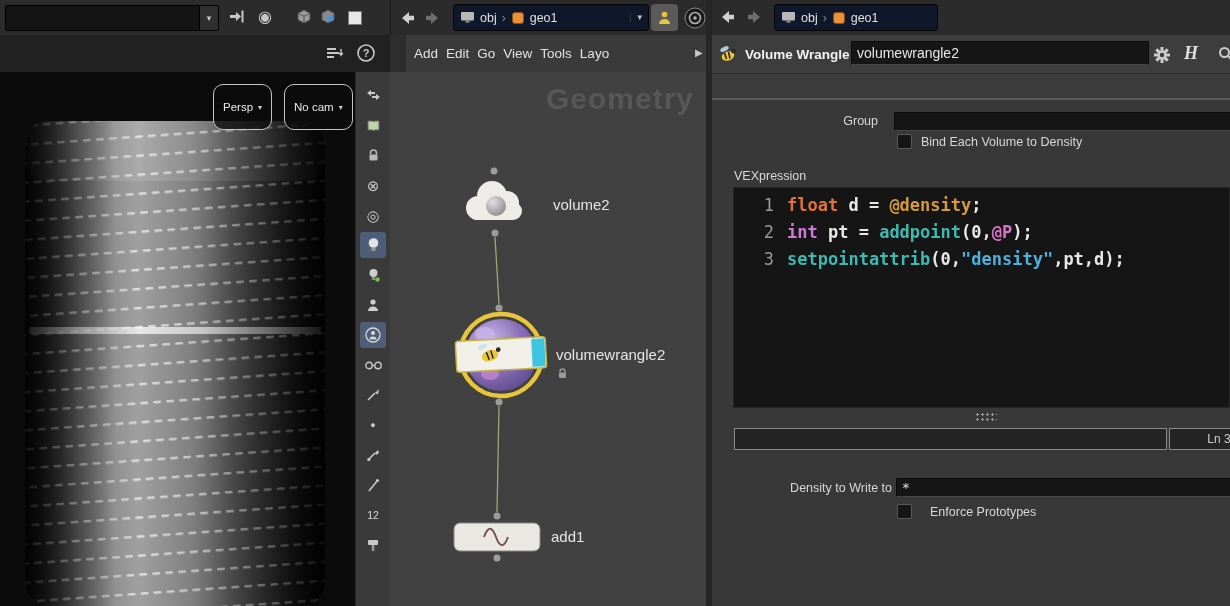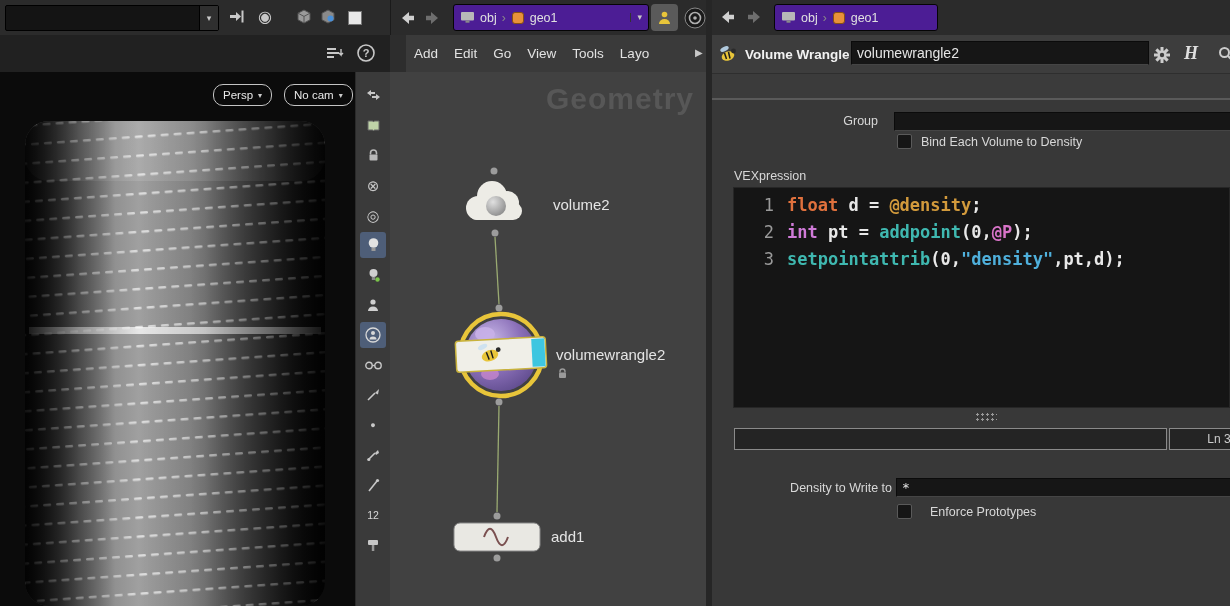--- a/index.html
+++ b/index.html
@@ -2,25 +2,25 @@
 <html style="--c-kw: #e0713d; --c-kw2: #cf7ad8; --c-fn: #3fb8b0; --c-attr: #d29a3c; --c-attrp: #d873c8; --c-str: #4fb0dc; --c-plain: #e8e8e8; --c-selection: #e8c53a; --c-flag_cyan: #3ec6e0; --c-wire: #9aaa72;"><head>
 <meta charset="utf-8">
 <style>
   html,body{margin:0;padding:0;background:#222;}
   #root{position:relative;width:1230px;height:606px;background:#3b3b3b;overflow:hidden;
         font-family:"Liberation Sans",sans-serif;color:#d8d8d8;font-size:13px;}
   .abs{position:absolute;}
   .icon{display:flex;align-items:center;justify-content:center;}
   .glyph{color:#c8c8c8;font-size:15px;line-height:1;}
   .topbar{background:#2b2b2b;border-bottom:1px solid #191919;}
-  .chip{display:flex;align-items:center;gap:5px;background:#4c1d95;border:1px solid #050505;border-radius:3px;padding:0 6px;height:25px;}
+  .chip{display:flex;align-items:center;gap:5px;background:#0f172a;border:1px solid #050505;border-radius:3px;padding:0 6px;height:25px;}
   .chip .sep{color:#888;font-size:12px;}
   .chip .ptext{color:#e0e0e0;font-size:12.5px;}
   .pill{display:flex;align-items:center;gap:5px;border:1px solid #c4c4c4;border-radius:10px;background:rgba(12,12,12,.75);
-        color:#e8e8e8;font-size:11.5px;padding:2px 9px;height:16px;text-align:right;}
+        color:#e8e8e8;font-size:11.5px;padding:14px 9px;height:16px;text-align:right;}
   .pill .caret{font-size:8px;color:#ccc;}
   .menu-item{color:#e2e2e2;font-size:13.5px;cursor:default;}
   .node-label{position:absolute;color:#e4e4e4;font-size:15px;white-space:nowrap;}
   .field{background:#161616;border:1px solid #0b0b0b;border-bottom-color:#454545;color:#e6e6e6;
          font-family:"Liberation Sans",sans-serif;font-size:13px;padding:0 5px;box-sizing:border-box;}
   .plabel{color:#d8d8d8;font-size:12.5px;text-align:right;}
   .checkbox{width:15px;height:15px;background:#161616;border:1px solid #5a5a5a;border-radius:2px;box-sizing:border-box;}
   .tab{display:flex;align-items:center;justify-content:center;font-size:12.5px;height:25px;border-radius:4px 4px 0 0;box-sizing:border-box;}
   .tab.active{background:#565656;color:#fff;}
   .tab.inactive{background:#3a3a3a;color:#c8c8c8;border:1px solid #2a2a2a;border-bottom:none;}
@@ -261,21 +261,21 @@
       <svg width="24" height="24">
           <circle cx="12" cy="12" r="10" fill="#1a1a1a" stroke="#888"></circle>
           <circle cx="12" cy="12" r="5.5" fill="none" stroke="#b0b0b0" stroke-width="1.6"></circle>
           <circle cx="12" cy="12" r="1.8" fill="#b0b0b0"></circle>
         </svg>
     </div>
   </div>
 
   <div class="abs" style="left:390px;top:35px;width:316px;height:37px;background:#3a3a3a;border-bottom:1px solid #2e2e2e;">
     <div class="abs" style="left:0;top:0;width:16px;height:37px;background:#2d2d2d;"></div>
-    <div class="abs" style="left:24px;top:0;height:37px;display:flex;align-items:center;gap:16px;">
+    <div class="abs" style="left:24px;top:0;height:37px;display:flex;align-items:center;gap:8px;">
       <span class="menu-item">Add</span>
       <span class="menu-item">Edit</span>
       <span class="menu-item">Go</span>
       <span class="menu-item">View</span>
       <span class="menu-item">Tools</span>
       <span class="menu-item">Layo</span>
     </div>
     <span class="abs glyph" style="left:305px;top:13px;font-size:10px;">▶</span>
   </div>
 

